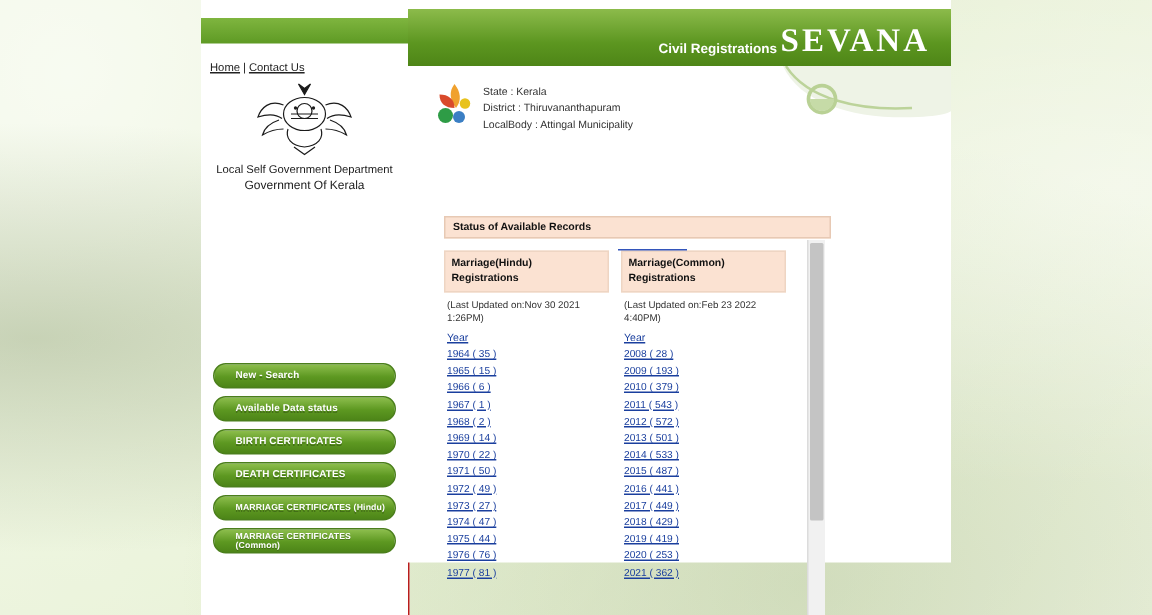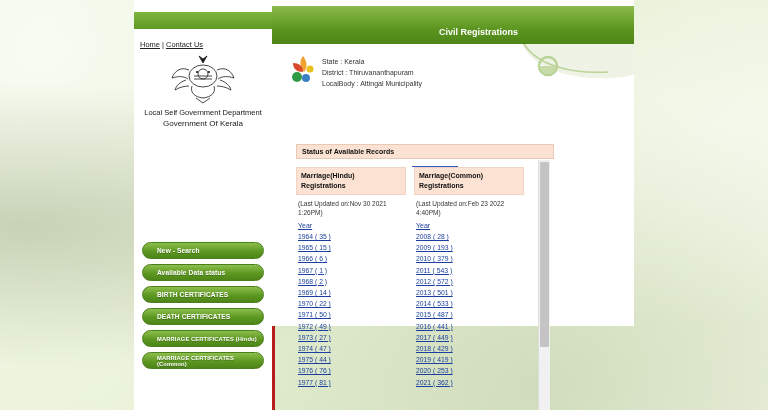--- a/index.html
+++ b/index.html
@@ -38,21 +38,21 @@
   }
 
   
   .left-panel {
     position: absolute;
     left: 134px;
     top: 0;
     width: 138px;
     height: 410px;
     background: #ffffff;
-    border-right: 3px solid #b91c1c;
+    border-right: 1px solid #b91c1c;
   }
   .left-green-bar {
     position: absolute;
     left: 0;
     top: 12px;
     width: 138px;
     height: 17px;
     background: linear-gradient(#7fb53f, #5e9a24);
   }
   .left-links {
@@ -125,21 +125,21 @@
   }
   .menu-btn.wide { width: 122px; }
   .menu-btn.small { font-size: 5.8px; }
 
   
   .main {
     position: absolute;
     left: 272px;
     top: 0;
     width: 362px;
-    height: 326px;
+    height: 375px;
     background: #ffffff;
   }
   .header-band {
     position: absolute;
     left: 0;
     top: 6px;
     width: 362px;
     height: 38px;
     background: linear-gradient(#8cbb4b, #5c9620 60%, #4e8517);
     overflow: hidden;
@@ -331,20 +331,21 @@
       <div class="menu-btn wide small">
         <span>MARRIAGE CERTIFICATES (Common)</span>
       </div>
     </div>
   </div>
 
   <div class="main">
 
     <div class="header-band">
       <span class="civil">Civil Registrations</span>
+      <span class="sevena">SEVANA</span>
     </div>
 
     <div class="header-swoosh">
       <svg width="362" height="40" viewBox="0 0 362 40">
         <path d="M250,0 C262,26 300,36 340,34 C360,33 362,30 362,30 L362,0 Z" fill="#eef3e6"></path>
         <path d="M252,0 C266,22 300,30 336,28" stroke="#bcd39a" stroke-width="1.6" fill="none"></path>
         <circle cx="276" cy="22" r="9" fill="none" stroke="#b9d195" stroke-width="2.5"></circle>
         <path d="M268,22 a8,8 0 0 0 16,0" fill="#c6dba7"></path>
       </svg>
     </div>

